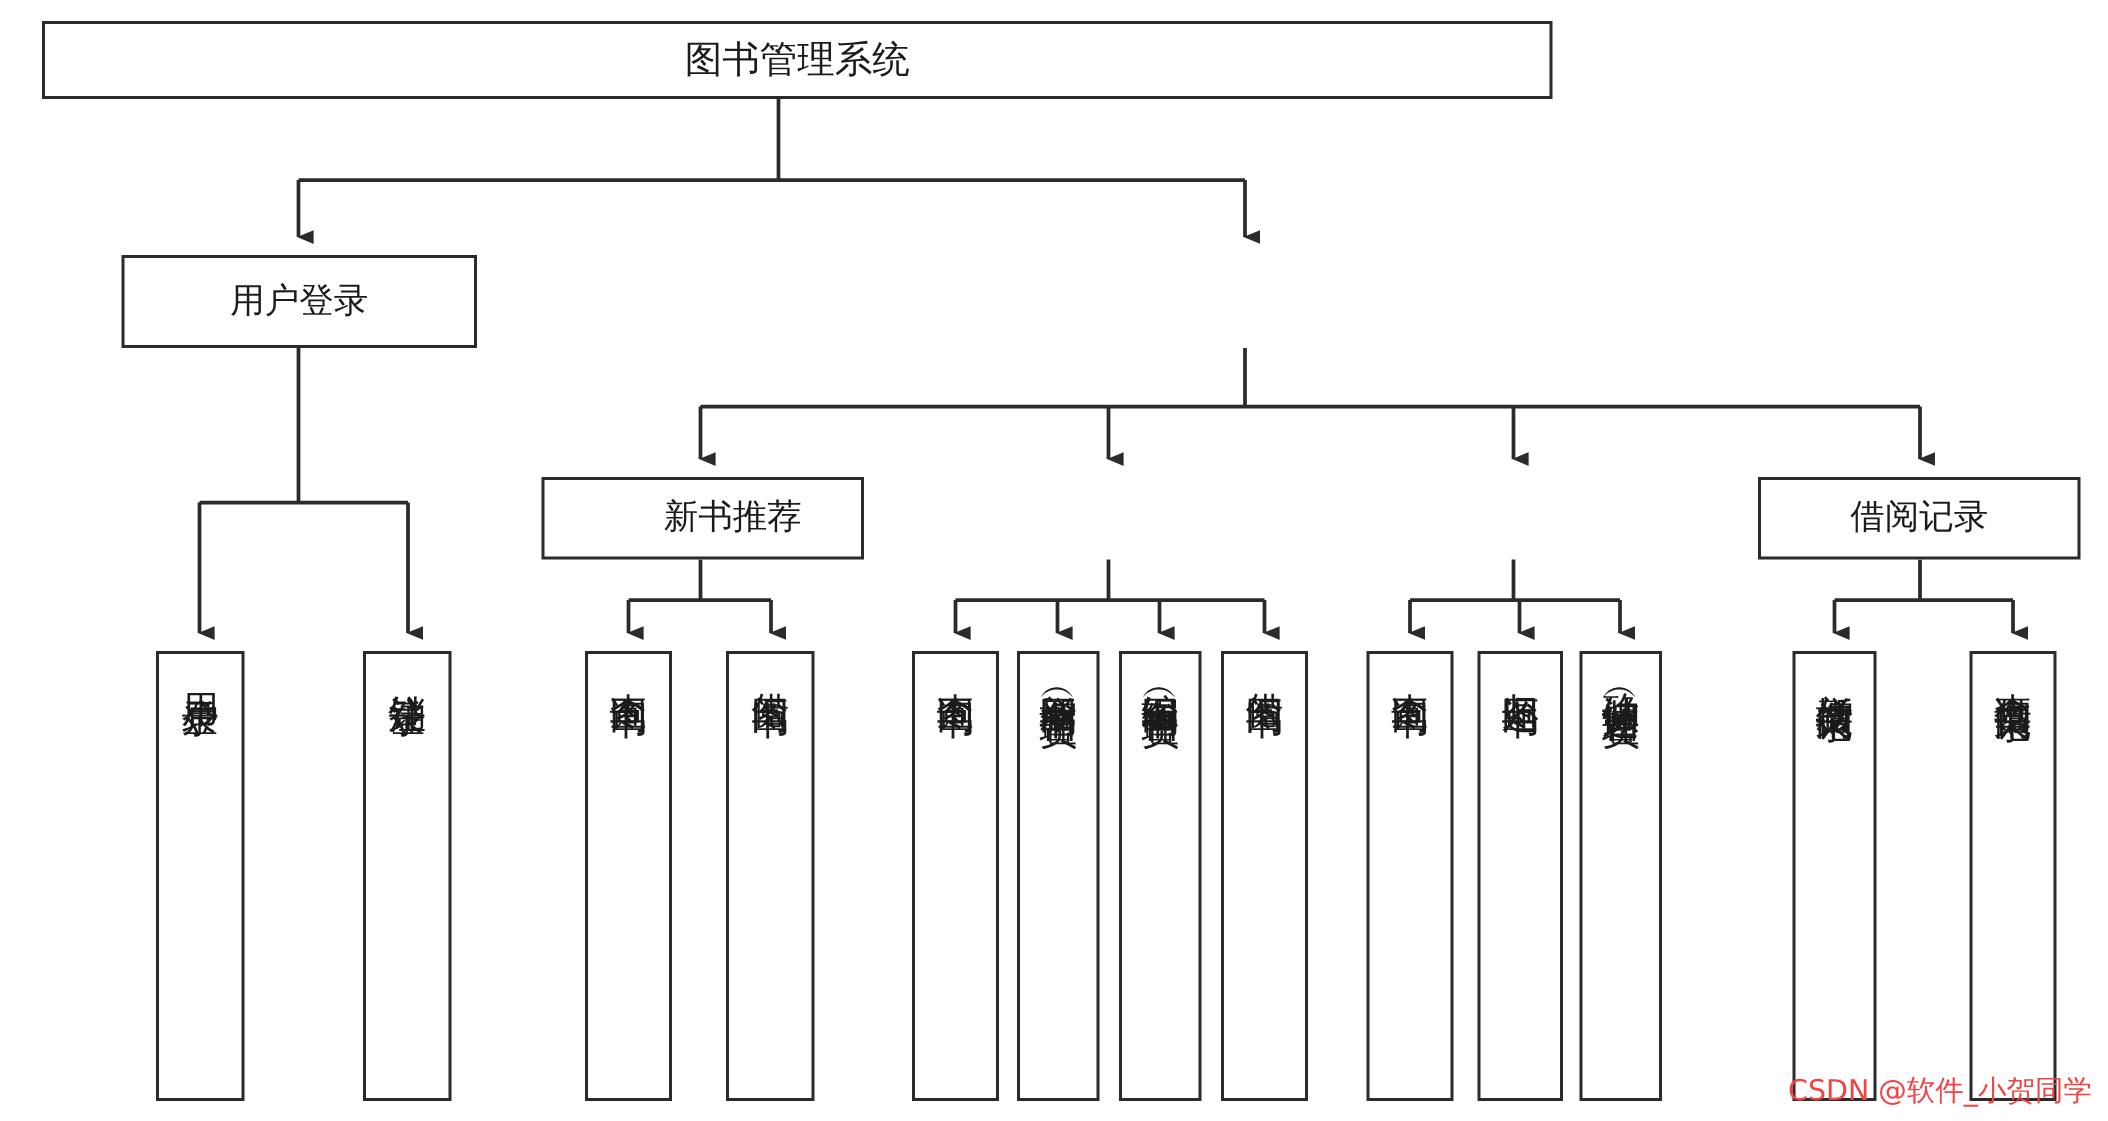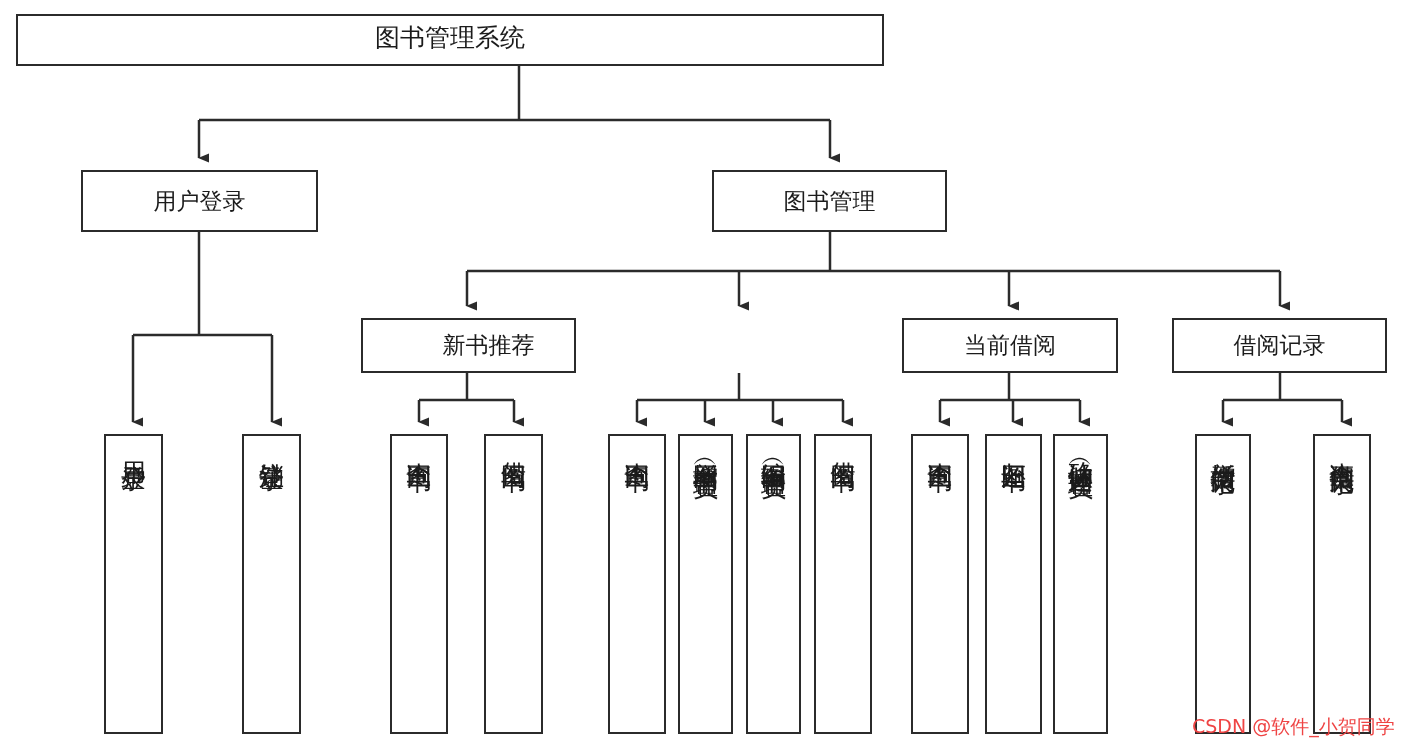--- a/index.html
+++ b/index.html
@@ -122,36 +122,30 @@
       <path d="M 1013 400 L 1013 422" marker-end="url(#arrow)"></path>
       <path d="M 1080 400 L 1080 422" marker-end="url(#arrow)"></path>
 
       <path d="M 1280 373 L 1280 400"></path>
       <path d="M 1223 400 L 1342 400"></path>
       <path d="M 1223 400 L 1223 422" marker-end="url(#arrow)"></path>
       <path d="M 1342 400 L 1342 422" marker-end="url(#arrow)"></path>
     </g>
   </svg>
 
-  <div class="node root" style="left:16px; top:14px; width:868px; height:52px;font-family:Liberation Mono, monospace;">
+  <div class="node root" style="left:28px; top:14px; width:1007px; height:52px;">
     <span class="node-label">图书管理系统</span>
   </div>
 
   <div class="node mid" style="left:81px; top:170px; width:237px; height:62px;">
     <span class="node-label">用户登录</span>
   </div>
-  <div class="node mid" style="left:712px; top:170px; width:235px; height:62px;">
-    <span class="node-label">图书管理</span>
-  </div>
 
   <div class="node mid" style="left:361px; top:318px; width:215px; height:55px;padding-left:40px;">
     <span class="node-label">新书推荐</span>
-  </div>
-  <div class="node mid" style="left:902px; top:318px; width:216px; height:55px;">
-    <span class="node-label">当前借阅</span>
   </div>
   <div class="node mid" style="left:1172px; top:318px; width:215px; height:55px;">
     <span class="node-label">借阅记录</span>
   </div>
 
   <div class="node leaf" style="left:104px; top:434px; width:59px; height:300px;">
     <span class="node-label">用户登录</span>
   </div>
   <div class="node leaf" style="left:242px; top:434px; width:59px; height:300px;">
     <span class="node-label">注销登录</span>

